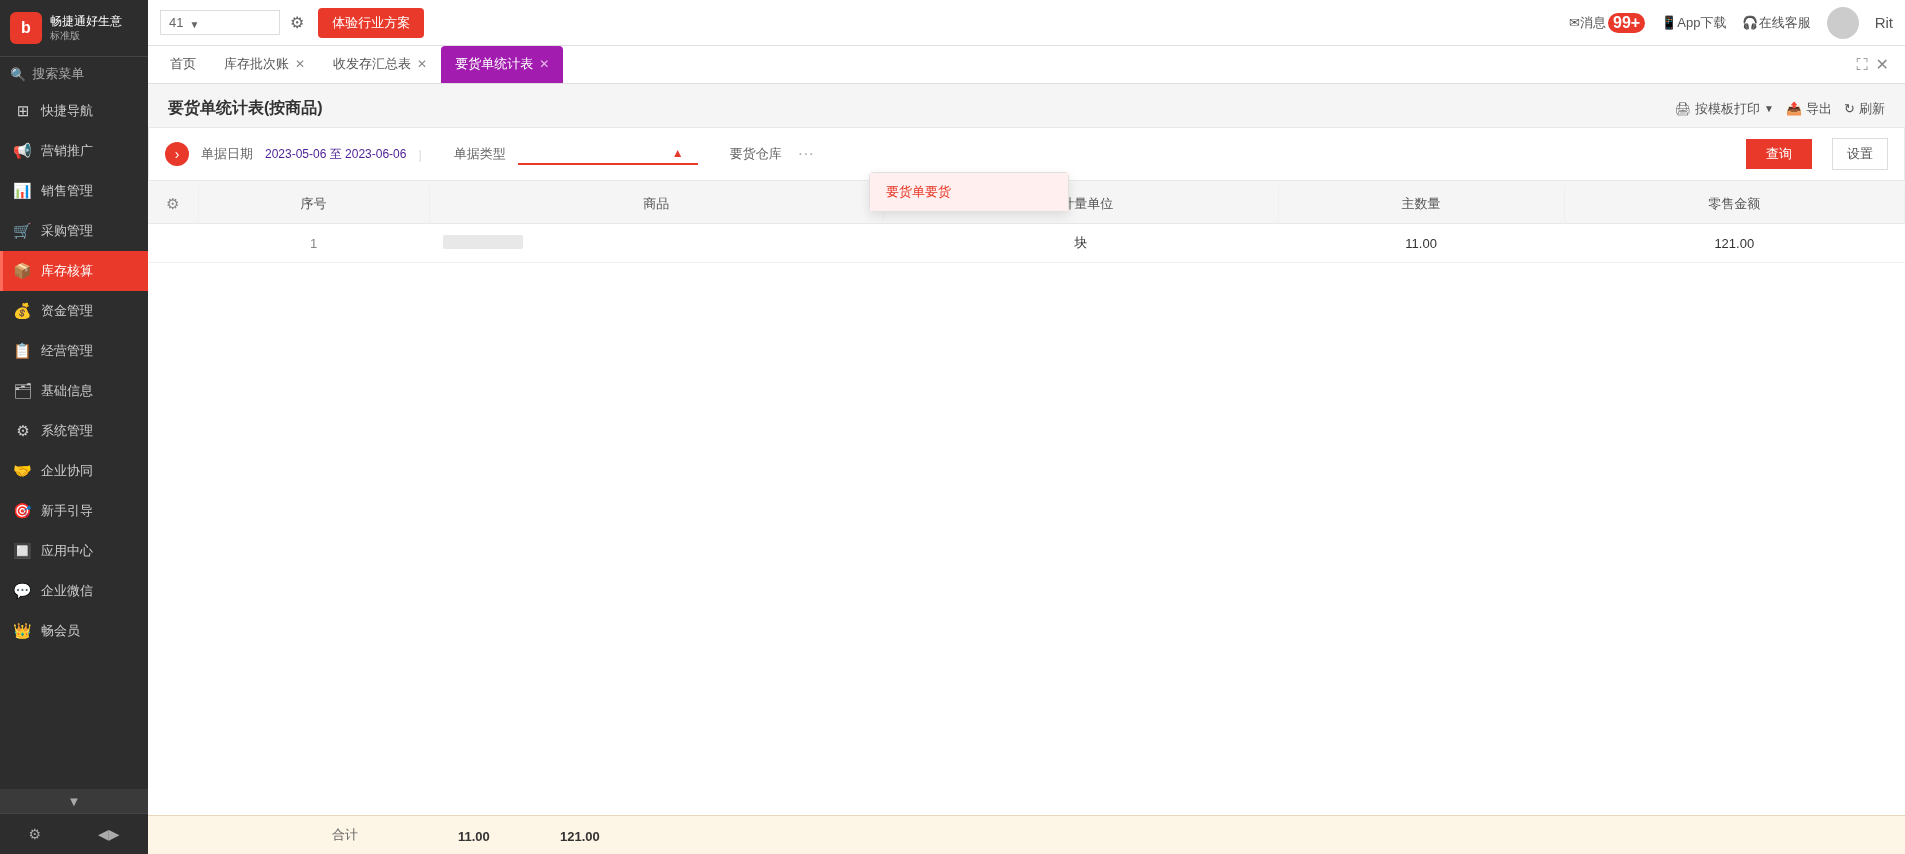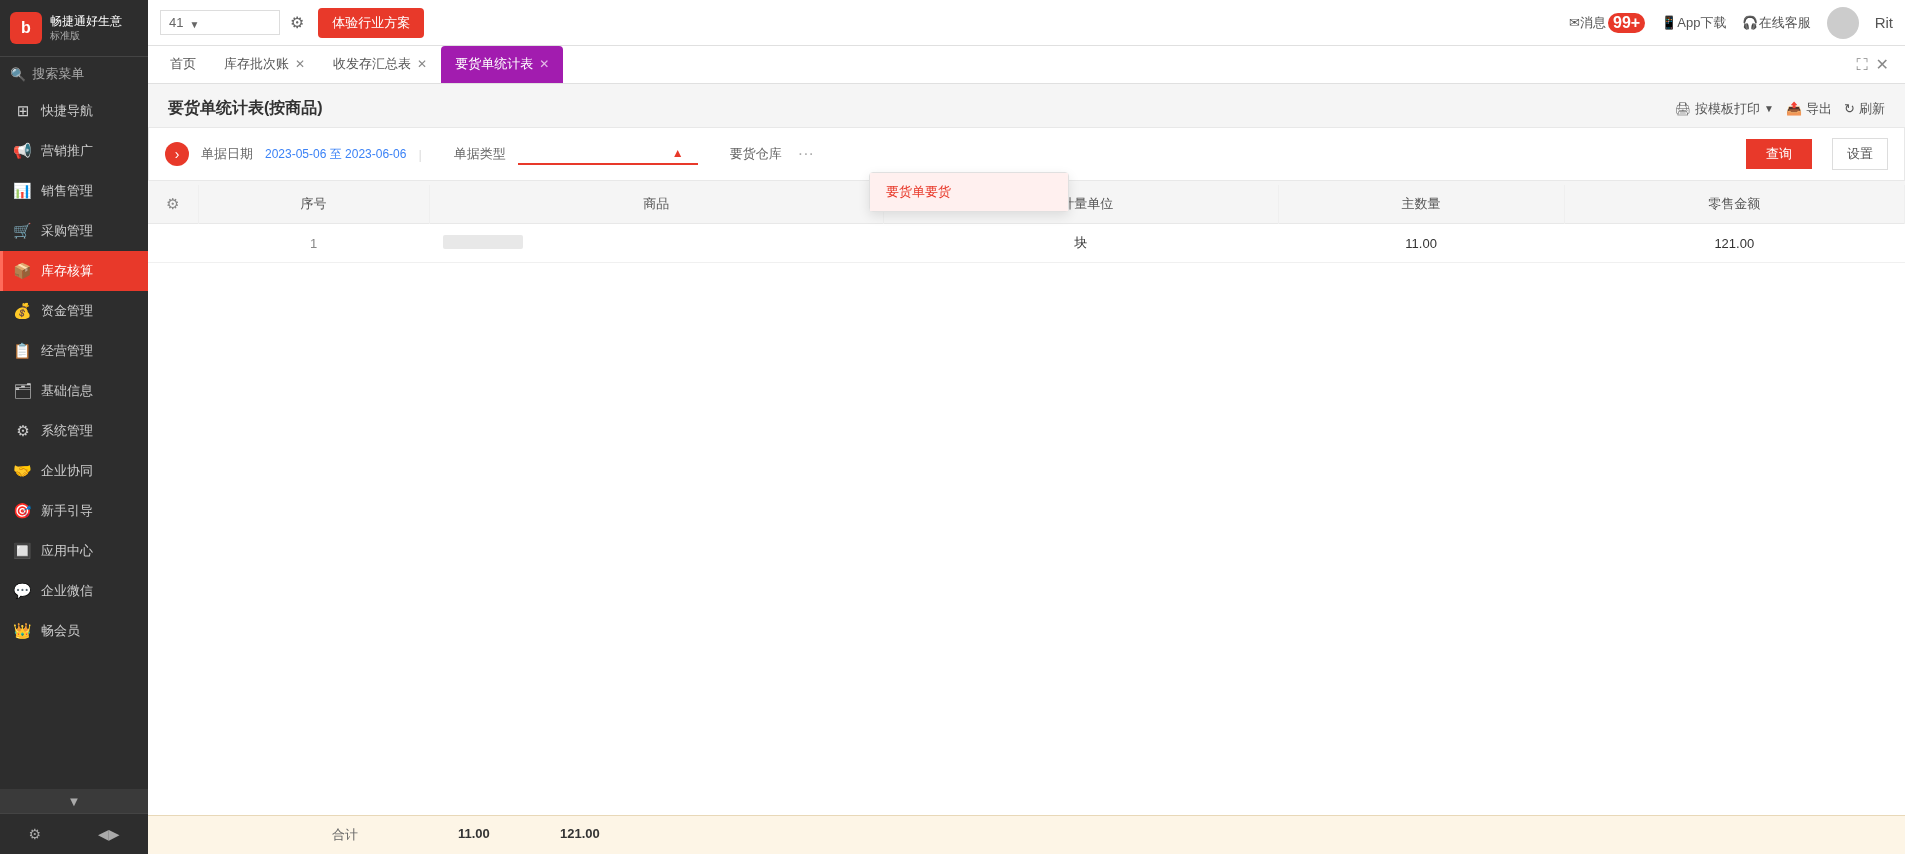--- a/index.html
+++ b/index.html
@@ -286,21 +286,21 @@
     }
     .filter-date-btn.more {
       background: #e8392a;
       color: white;
       border-color: #e8392a;
       border-radius: 10px;
       padding: 1px 8px;
     }
     .filter-date-range {
       font-size: 12px;
-      color: #3b82f6;
+      color: #4c1d95;
     }
     .filter-separator { color: #ddd; }
     .filter-type-label { color: #666; font-size: 13px; margin-left: 20px; white-space: nowrap; }
     .filter-type-input {
       display: flex;
       align-items: center;
       border-bottom: 2px solid #e8392a;
       padding: 2px 4px;
       min-width: 180px;
       position: relative;
@@ -399,21 +399,21 @@
       width: 80px;
       border-radius: 2px;
     }
 
     
     .table-footer {
       background: #fdf5e6;
       border-top: 1px solid #e8d8b8;
       padding: 10px 14px;
       display: flex;
-      align-items: flex-start;
+      align-items: flex-end;
       font-size: 13px;
       color: #555;
       flex-shrink: 0;
     }
     .footer-label { padding-left: 170px; color: #666; }
     .footer-qty { padding-left: 100px; font-weight: bold; color: #333; min-width: 120px; text-align: center; }
     .footer-amount { padding-left: 60px; font-weight: bold; color: #333; min-width: 120px; text-align: center; }
 
     
     .col-settings { color: #888; font-size: 15px; cursor: pointer; }

